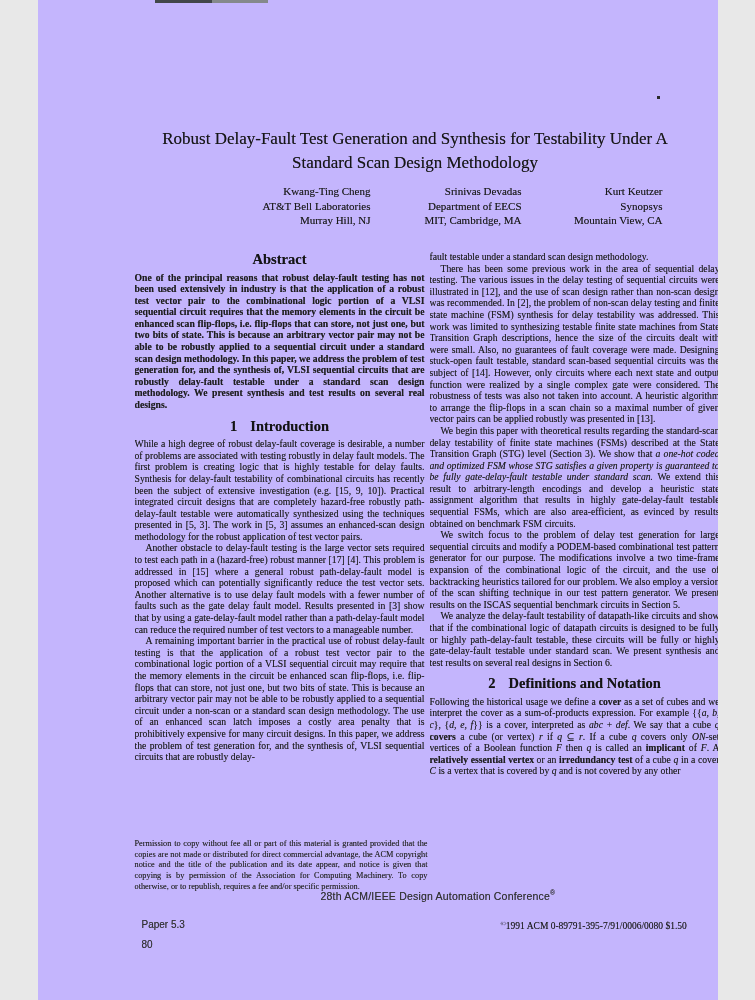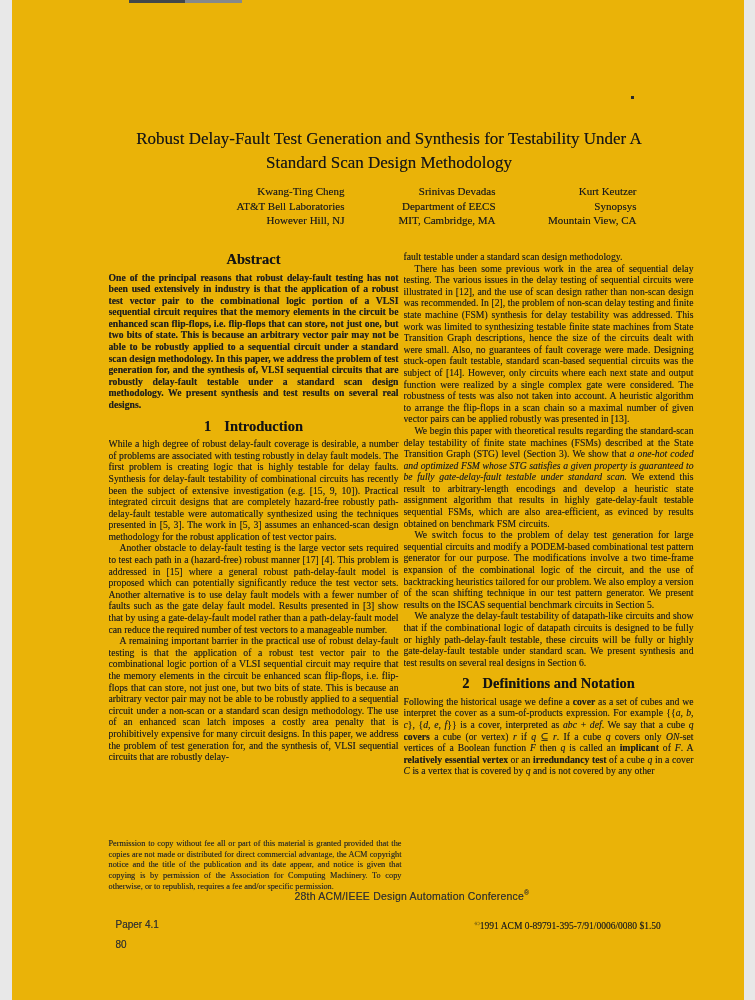--- a/index.html
+++ b/index.html
@@ -1,22 +1,22 @@
 <!DOCTYPE html>
 <html><head>
 <meta charset="utf-8">
 <style>
   html, body { margin: 0; padding: 0; }
   body { background: #e8e8e8; }
   .page {
     position: relative;
-    width: 732px;
+    width: 680px;
     height: 1000px;
     margin: 0 auto;
-    background: #eab308;
+    background: #c4b5fd;
     overflow: hidden;
     font-family: "Liberation Serif", "DejaVu Serif", serif;
     color: #1e1e1e;
     text-shadow: 0 0 0.4px rgba(30,30,30,0.55);
   }
   .scan-bar {
     position: absolute;
     left: 117px; top: 0; width: 113px; height: 3px;
     background: linear-gradient(to right, #42474a 0%, #42474a 50%, #85898b 50%, #85898b 100%);
   }
@@ -126,21 +126,21 @@
   <div class="scan-dot"></div>
 
   <div class="title-block">
     <div>Robust Delay-Fault Test Generation and Synthesis for Testability Under A</div>
     <div>Standard Scan Design Methodology</div>
   </div>
 
   <div class="author-col c1">
     <div>Kwang-Ting Cheng</div>
     <div>AT&amp;T Bell Laboratories</div>
-    <div>However Hill, NJ</div>
+    <div>Murray Hill, NJ</div>
   </div>
   <div class="author-col c2">
     <div>Srinivas Devadas</div>
     <div>Department of EECS</div>
     <div>MIT, Cambridge, MA</div>
   </div>
   <div class="author-col c3">
     <div>Kurt Keutzer</div>
     <div>Synopsys</div>
     <div>Mountain View, CA</div>
@@ -167,19 +167,19 @@
     <p class="indent">We analyze the delay-fault testability of datapath-like circuits and show that if the combinational logic of datapath circuits is designed to be fully or highly path-delay-fault testable, these circuits will be fully or highly gate-delay-fault testable under standard scan. We present synthesis and test results on several real designs in Section 6.</p>
     <h2 class="section-heading spaced">
       <span class="section-number">2</span><span>Definitions and Notation</span>
     </h2>
     <p><span class="run-n">Following the historical usage we define a </span><span class="run-b">cover</span><span class="run-n"> as a set of cubes and we interpret the cover as a sum-of-products expression. For example {{</span><span class="run-i">a, b, c</span><span class="run-n">}, {</span><span class="run-i">d, e, f</span><span class="run-n">}} is a cover, interpreted as </span><span class="run-i">abc</span><span class="run-n"> + </span><span class="run-i">def</span><span class="run-n">. We say that a cube </span><span class="run-i">q</span><span class="run-n"> </span><span class="run-b">covers</span><span class="run-n"> a cube (or vertex) </span><span class="run-i">r</span><span class="run-n"> if </span><span class="run-i">q ⊆ r</span><span class="run-n">. If a cube </span><span class="run-i">q</span><span class="run-n"> covers only </span><span class="run-i">ON</span><span class="run-n">-set vertices of a Boolean function </span><span class="run-i">F</span><span class="run-n"> then </span><span class="run-i">q</span><span class="run-n"> is called an </span><span class="run-b">implicant</span><span class="run-n"> of </span><span class="run-i">F</span><span class="run-n">. A </span><span class="run-b">relatively essential vertex</span><span class="run-n"> or an </span><span class="run-b">irredundancy test</span><span class="run-n"> of a cube </span><span class="run-i">q</span><span class="run-n"> in a cover </span><span class="run-i">C</span><span class="run-n"> is a vertex that is covered by </span><span class="run-i">q</span><span class="run-n"> and is not covered by any other</span></p>
   </div>
 
   <div class="conference-line">
     <span>28th ACM/IEEE Design Automation Conference</span><sup>®</sup>
   </div>
-  <div class="paper-id">Paper 4.1</div>
+  <div class="paper-id">Paper 5.3</div>
   <div class="page-number">80</div>
   <div class="copyright-line">
     <sup>©</sup><span>1991 ACM 0-89791-395-7/91/0006/0080 $1.50</span>
   </div>
 
 </div>
 
 </body></html>

